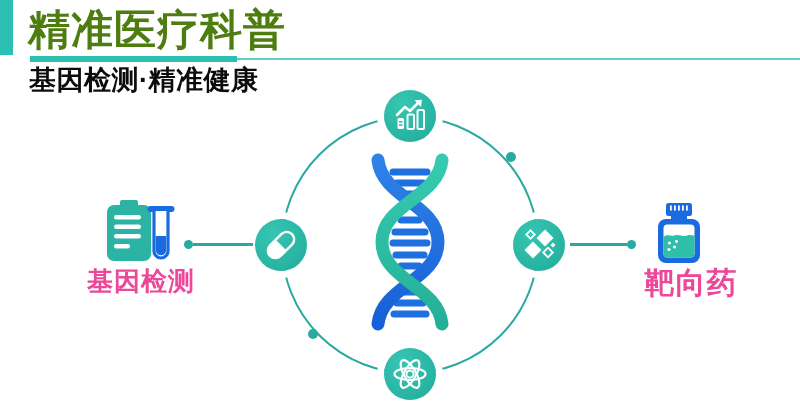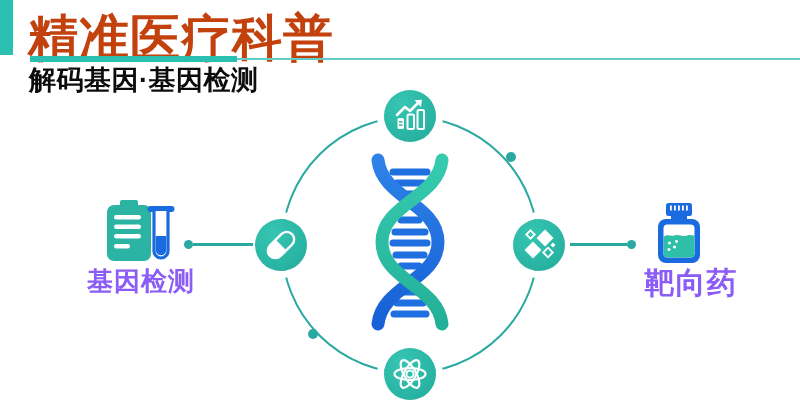--- a/index.html
+++ b/index.html
@@ -2,21 +2,21 @@
 <html><head>
 <meta charset="utf-8">
 <style>
   html,body{margin:0;padding:0;background:#fff;}
   .canvas{position:relative;width:800px;height:407px;background:#ffffff;overflow:hidden;
           font-family:"Liberation Sans",sans-serif;}
   .abs{position:absolute;}
 
   
   .accent-bar{left:0;top:0;width:13px;height:55px;background:#2BC0B2;}
-  .title{left:28px;top:12px;font-size:50px;line-height:52px;font-weight:900;color:#c2410c;
+  .title{left:28px;top:4px;font-size:42px;line-height:52px;font-weight:900;color:#4d7c0f;
          letter-spacing:1px;white-space:nowrap;}
   .rule-thick{left:30px;top:56px;width:207px;height:6px;background:#2BBFB2;}
   .rule-thin{left:237px;top:58px;width:563px;height:2px;background:#62CDC4;}
   .subtitle{left:29px;top:64px;font-size:27px;line-height:32px;font-weight:800;color:#0c0c0c;
             letter-spacing:.5px;white-space:nowrap;}
 
   
   .orbit{left:281px;top:116px;width:258px;height:258px;border:2px solid #2AA9A1;
          border-radius:50%;box-sizing:border-box;}
   .orbit-dot{width:10px;height:10px;border-radius:50%;background:#2AA9A1;}
@@ -24,34 +24,34 @@
   
   .node{width:52px;height:52px;border-radius:50%;
         background:radial-gradient(circle at 35% 28%, #36C6B2, #22AA9B);
         box-shadow:0 0 0 7px #ffffff;display:flex;align-items:center;justify-content:center;}
 
   
   .conn-line{height:2.5px;background:#2AA9A1;top:243px;}
   .conn-dot{width:9px;height:9px;border-radius:50%;background:#2AA9A1;top:240px;}
 
   
-  .callout-label{font-weight:800;color:#8b5cf6;text-align:center;white-space:nowrap;}
+  .callout-label{font-weight:800;color:#ec4899;text-align:center;white-space:nowrap;}
   .label-left{left:75px;top:264px;width:132px;font-size:26px;letter-spacing:1px;}
   .label-right{left:624px;top:263px;width:134px;font-size:30px;letter-spacing:1px;text-align:center;}
 </style>
 </head>
 <body>
 
 <div class="canvas">
 
   <div class="abs accent-bar"></div>
   <div class="abs title">精准医疗科普</div>
   <div class="abs rule-thick"></div>
   <div class="abs rule-thin"></div>
-  <div class="abs subtitle">解码基因·基因检测</div>
+  <div class="abs subtitle">基因检测·精准健康</div>
 
   <div class="abs orbit"></div>
   <div class="abs orbit-dot" style="left:506px;top:152px;"></div>
   <div class="abs orbit-dot" style="left:308px;top:329px;"></div>
 
   <svg class="abs" style="left:368px;top:152px;" width="84" height="180" viewBox="0 0 84 180">
     <defs>
       <linearGradient id="gBlue" x1="0" y1="0" x2="0" y2="1">
         <stop offset="0" stop-color="#2E82E8"></stop>
           <stop offset="1" stop-color="#1760D6"></stop>

